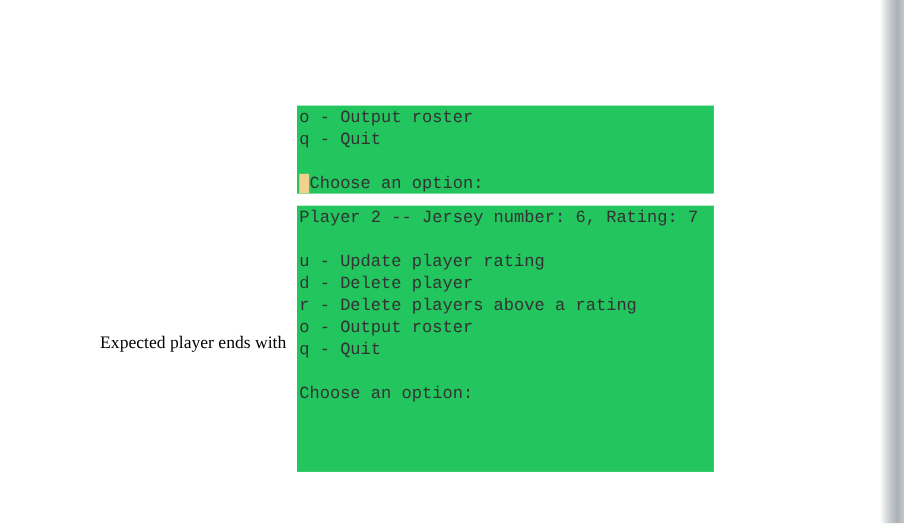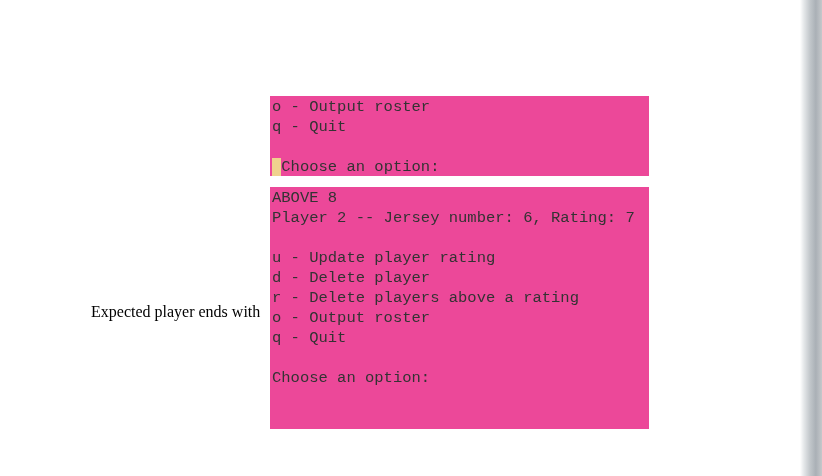--- a/index.html
+++ b/index.html
@@ -9,21 +9,21 @@
     width: 822px;
     height: 476px;
     background: #ffffff;
     overflow: hidden;
     font-family: "Liberation Sans", sans-serif;
   }
   .console-box {
     position: absolute;
     left: 270px;
     width: 379px;
-    background: #ec4899;
+    background: #22c55e;
     padding: 1px 0 0 2px;
     overflow: hidden;
   }
   .box-top { top: 96px; height: 80px; }
   .box-expected { top: 187px; height: 242px; }
   .line {
     font-family: "Liberation Mono", "DejaVu Sans Mono", monospace;
     font-size: 15.5px;
     line-height: 20px;
     height: 20px;
@@ -67,21 +67,20 @@
   <div class="console-box box-top">
     <div class="line">o - Output roster</div>
     <div class="line">q - Quit</div>
     <div class="line"></div>
     <div class="line"><span class="hl"> </span><span>Choose an option:</span></div>
   </div>
 
   <div class="row-label">Expected player ends with</div>
 
   <div class="console-box box-expected">
-    <div class="line">ABOVE 8</div>
     <div class="line">Player 2 -- Jersey number: 6, Rating: 7</div>
     <div class="line"></div>
     <div class="line">u - Update player rating</div>
     <div class="line">d - Delete player</div>
     <div class="line">r - Delete players above a rating</div>
     <div class="line">o - Output roster</div>
     <div class="line">q - Quit</div>
     <div class="line"></div>
     <div class="line">Choose an option:</div>
   </div>

